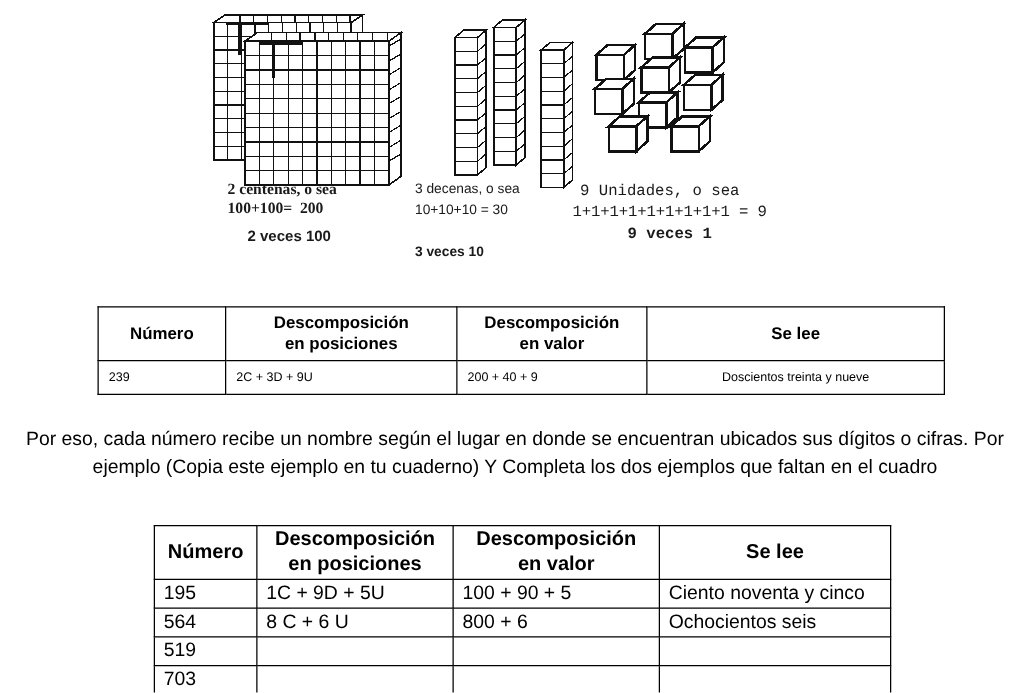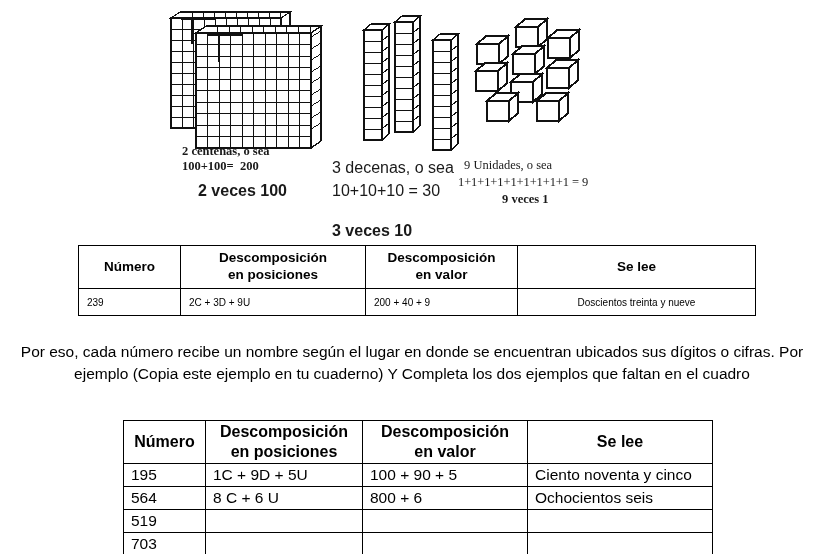--- a/index.html
+++ b/index.html
@@ -39,44 +39,43 @@
     left: 182px;
     top: 144px;
     width: 175px;
     font-family: "Liberation Serif", serif;
     font-weight: bold;
     font-size: 12.5px;
     color: #1a1a1a;
   }
   #caption-hundreds .cap-a { }
   #caption-hundreds .cap-b { }
-  #caption-hundreds .cap-c { margin-top: 8px; padding-left: 16px; font-family: "Liberation Sans", sans-serif; font-size: 16px; }
+  #caption-hundreds .cap-c { margin-top: 8px; padding-left: 16px; font-family: "Liberation Sans", sans-serif; font-size: 12px; }
 
   
   #caption-tens {
     left: 332px;
-    top: 159px;
+    top: 145px;
     width: 140px;
     font-family: "Liberation Sans", sans-serif;
-    font-size: 16px;
+    font-size: 11px;
     color: #1a1a1a;
   }
   #caption-tens .cap-a { font-weight: normal; }
   #caption-tens .cap-b { font-weight: normal; margin-top: 4px; }
   #caption-tens .cap-c { font-weight: bold; margin-top: 21px; }
 
   
   #caption-units {
     left: 458px;
     top: 146px;
     width: 210px;
-    font-family: Liberation Serif, serif;
+    font-family: Liberation Mono, monospace;
     font-size: 12.5px;
     color: #1a1a1a;
-    margin-top: 12px;
   }
   #caption-units .cap-a { padding-left: 6px; }
   #caption-units .cap-b { margin-top: 2px; letter-spacing: -0.1px; }
   #caption-units .cap-c { font-weight: bold; margin-top: 2px; padding-left: 44px; }
 
   
   table.place-table {
     position: absolute;
     border-collapse: collapse;
     table-layout: fixed;

